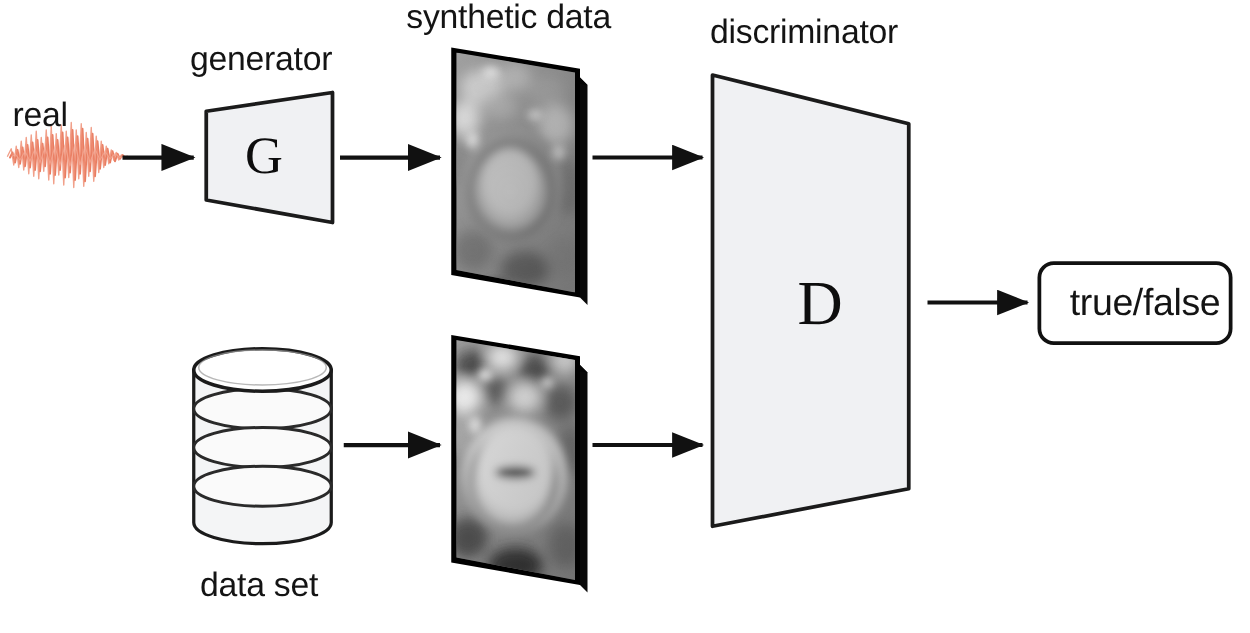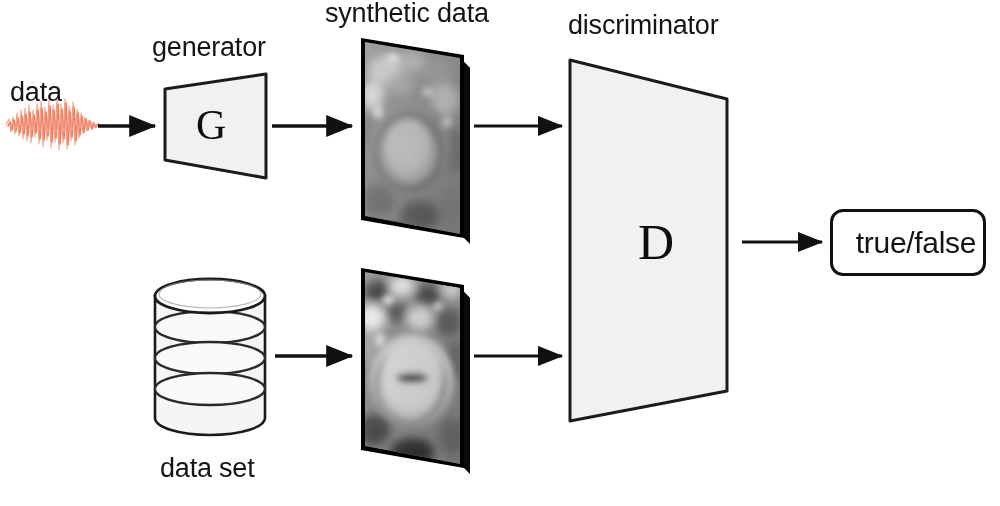--- a/index.html
+++ b/index.html
@@ -218,21 +218,21 @@
       </g>
     </g>
 
     <line x1="474" y1="356" x2="562" y2="356" stroke="#111111" stroke-width="3.2" marker-end="url(#ah)"></line>
 
     <polygon points="570,60 727,99 727,391 570,421" fill="#f0f1f3" stroke="#1b1b1b" stroke-width="3" stroke-linejoin="round"></polygon>
 
     <line x1="742" y1="242" x2="822" y2="242" stroke="#111111" stroke-width="3.2" marker-end="url(#ah)"></line>
   </svg>
 
-  <div class="label" style="left:10px; top:79px;">data</div>
+  <div class="label" style="left:10px; top:79px;">real</div>
 
   <div class="label" style="left:152px; top:34px;">generator</div>
 
   <div class="label" style="left:325px; top:0px;">synthetic data</div>
 
   <div class="label" style="left:568px; top:12px;">discriminator</div>
 
   <div class="label" style="left:160px; top:455px;">data set</div>
 
 

